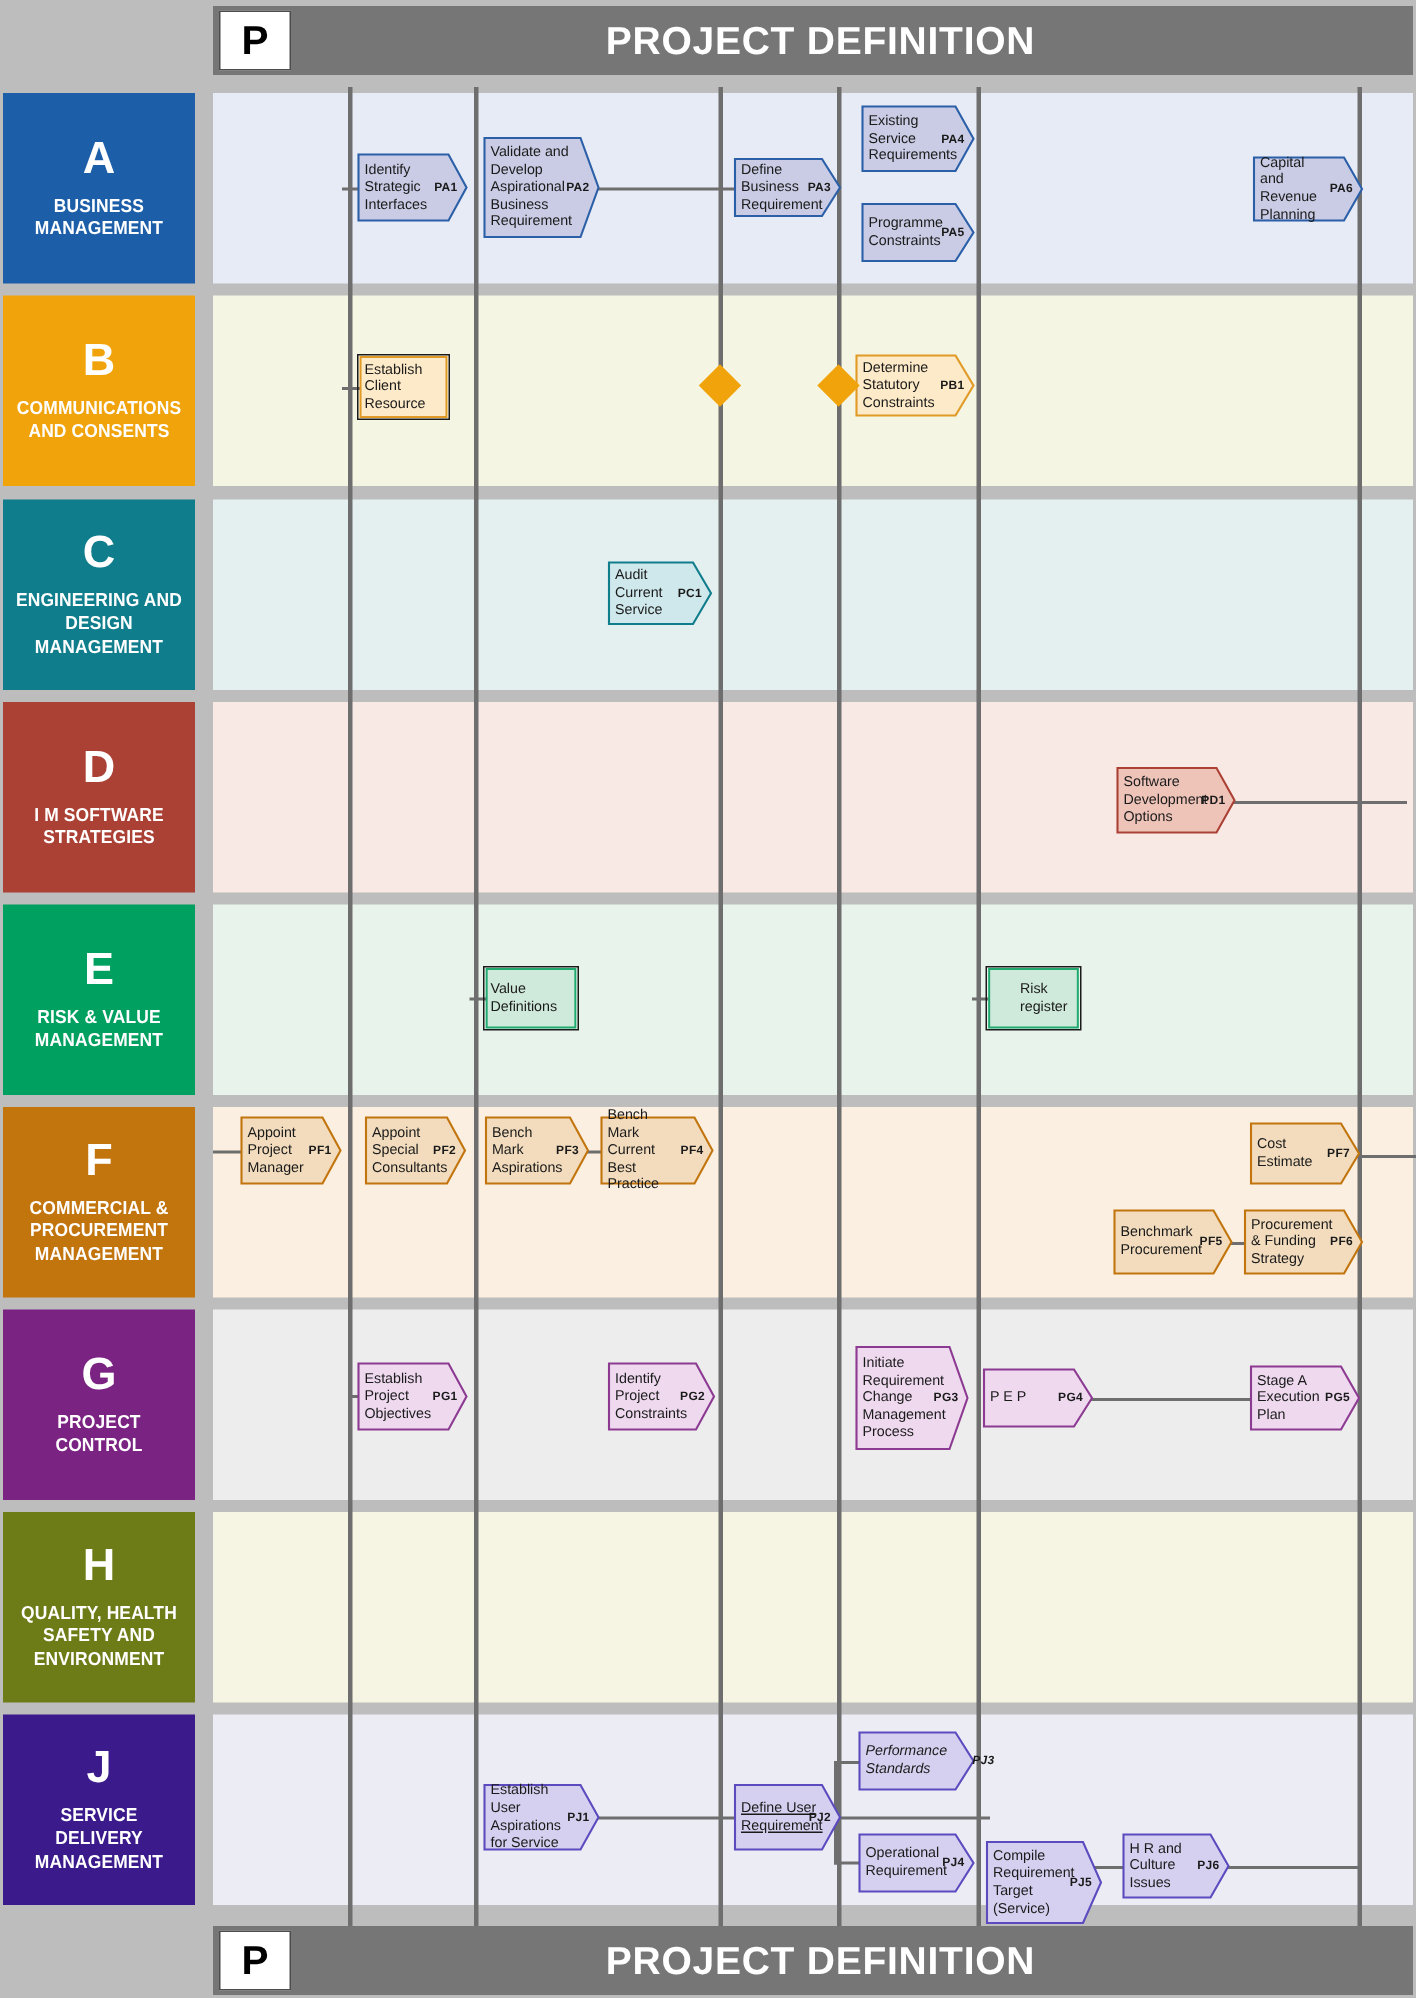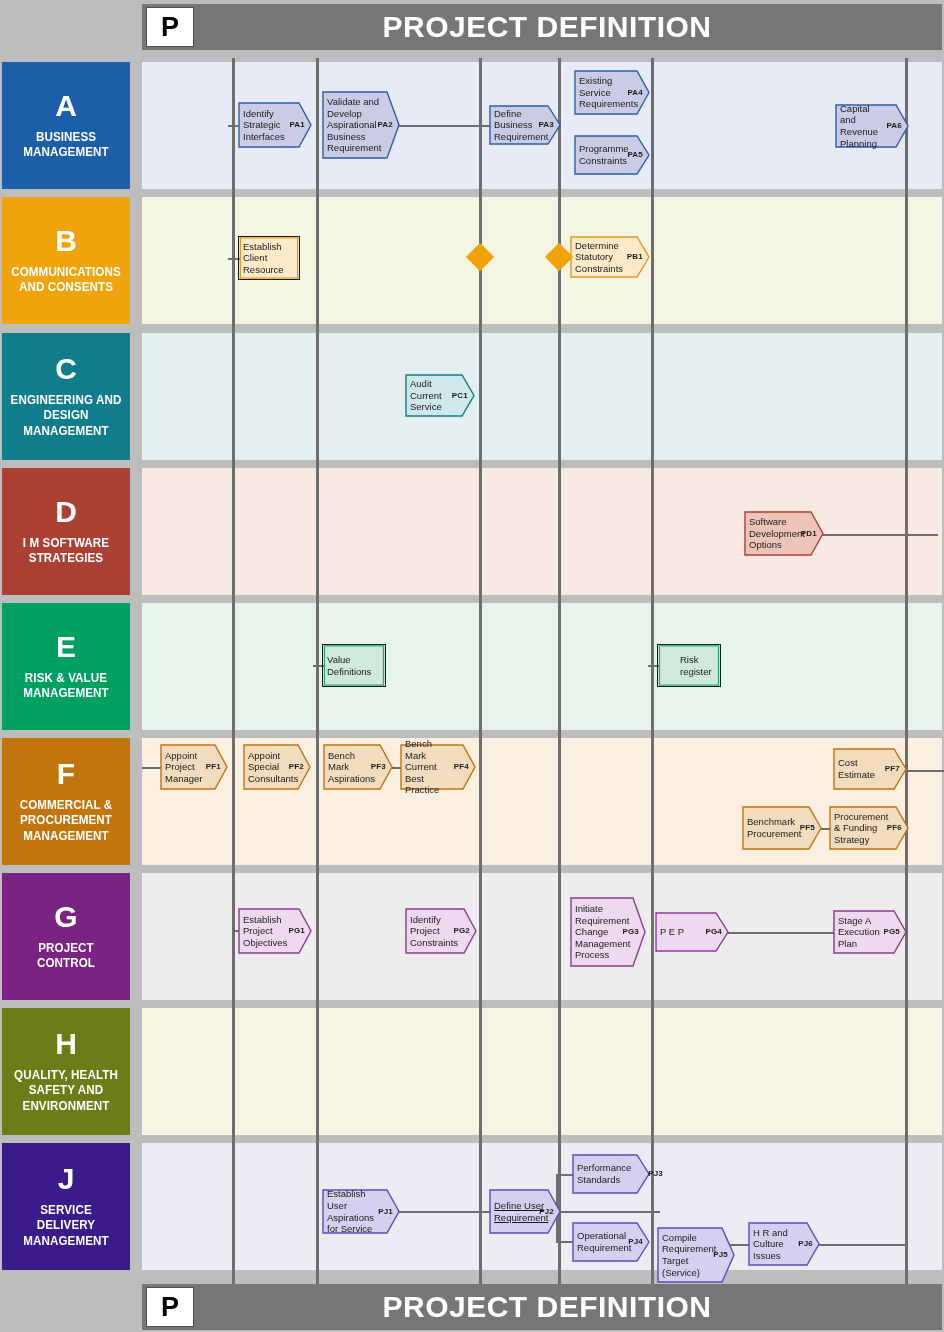--- a/index.html
+++ b/index.html
@@ -35,21 +35,21 @@
     background: #ffffff;
     border: 1px solid #4d4d4d;
     display: flex; align-items: center; justify-content: center;
     font-size: 27px; font-weight: bold; color: #000;
     letter-spacing: 0px;
   }
   .band-title {
     width: 100%;
     text-align: center;
     color: #ffffff;
-    font-size: 30px;
+    font-size: 26px;
     font-weight: bold;
     letter-spacing: 0.5px;
     padding-left: 10px;
   }
 
   
   .cat {
     position: absolute;
     left: 2px;
     width: 128px;
@@ -458,21 +458,21 @@
       </div>
       <div class="node chevron" style="left: 489px; top: 1189px; width: 72px; height: 45px; text-decoration: underline;">
         <svg class="shape" width="72" height="45" viewBox="0 0 72 45">
           <polygon points="1,1 59,1 71,22.5 59,44 1,44" fill="#d5d0ef" stroke="#5b4bbf" stroke-width="1.4"></polygon>
         </svg>
         <div class="body">
           <div class="label">Define User Requirement</div>
           <div class="code">PJ2</div>
         </div>
       </div>
-      <div class="node chevron" style="left: 572px; top: 1154px; width: 98px; height: 40px;">
+      <div class="node chevron" style="left: 572px; top: 1154px; width: 98px; height: 40px; font-style: italic;">
         <svg class="shape" width="78" height="40" viewBox="0 0 78 40">
           <polygon points="1,1 65,1 77,20 65,39 1,39" fill="#d5d0ef" stroke="#5b4bbf" stroke-width="1.4"></polygon>
         </svg>
         <div class="body">
           <div class="label">Performance Standards</div>
           <div class="code">PJ3</div>
         </div>
       </div>
       <div class="node chevron" style="left: 572px; top: 1222px; width: 78px; height: 40px;">
         <svg class="shape" width="78" height="40" viewBox="0 0 78 40">

